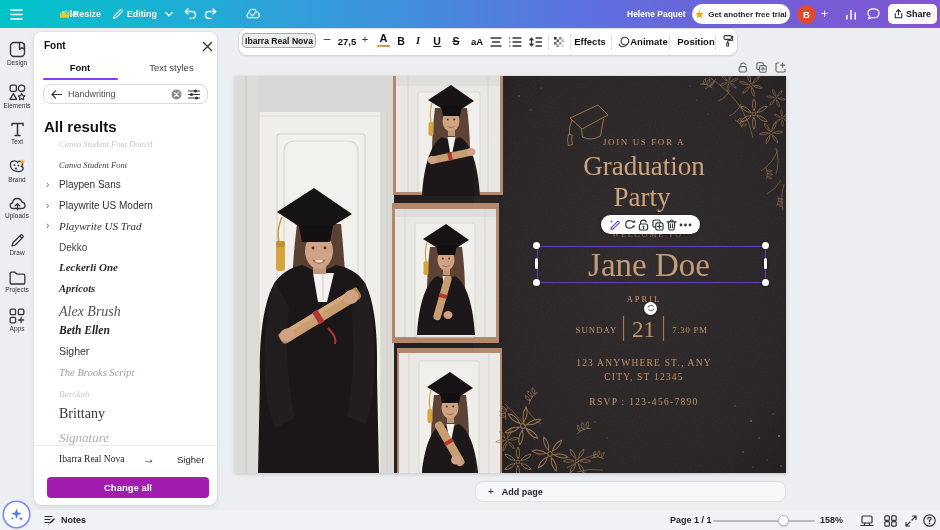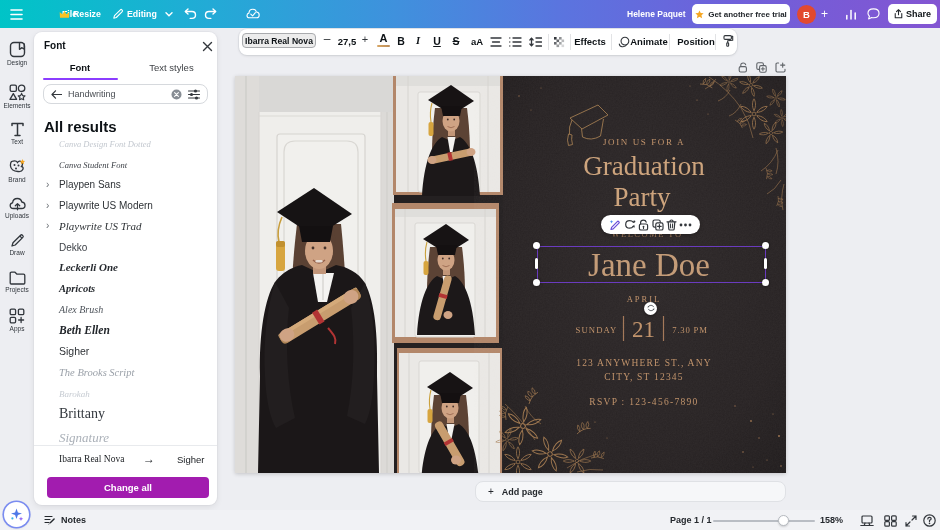--- a/index.html
+++ b/index.html
@@ -58,21 +58,21 @@
     </svg>
   <svg class="abs" style="left:204px;top:8px;" width="13" height="12" viewBox="0 0 13 12">
       <path d="M9 1 L11.7 3.5 L9 6" fill="none" stroke="#fff" stroke-width="1.4" stroke-linecap="round" stroke-linejoin="round"></path>
       <path d="M11.4 3.5 H5 Q1.5 3.5 1.5 7 Q1.5 10.4 5 10.4 H6.8" fill="none" stroke="#fff" stroke-width="1.4" stroke-linecap="round"></path>
     </svg>
   <svg class="abs" style="left:246px;top:8px;" width="14" height="11" viewBox="0 0 14 11">
       <path d="M3.6 9.8 Q1 9.8 1 7.4 Q1 5.4 2.9 5.1 Q3.2 1.2 6.8 1.2 Q9.8 1.2 10.4 4 Q13.2 4.2 13.2 6.9 Q13.2 9.8 10.6 9.8 Z" fill="none" stroke="#fff" stroke-width="1.1" stroke-linejoin="round" stroke-linecap="round"></path>
       <path d="M4.8 6.2 L6.6 7.9 L9.4 4.6" fill="none" stroke="#fff" stroke-width="1.1" stroke-linejoin="round" stroke-linecap="round"></path>
     </svg>
   <div class="abs" style="left:627px;top:9px;font-size:8.5px;">Helene Paquet</div>
-  <div class="abs" style="left:692px;top:4px;width:98px;height:20px;background:#fff;color:#24282d;border-radius:5px;display:flex;align-items:center;justify-content:center;gap:4px;font-size:8px;">
+  <div class="abs" style="left:692px;top:4px;width:98px;height:20px;background:#fff;color:#24282d;border-radius:10px;display:flex;align-items:center;justify-content:center;gap:4px;font-size:8px;">
     <svg width="9" height="9" viewBox="0 0 11 11">
         <path d="M5.5 0.5 L7 3.8 L10.6 4.1 L7.9 6.5 L8.7 10 L5.5 8.1 L2.3 10 L3.1 6.5 L0.4 4.1 L4 3.8 Z" fill="#f5a623"></path>
       </svg>Get another free trial</div>
   <div class="abs" style="left:797px;top:4.5px;width:19px;height:19px;border-radius:50%;background:#e2492f;display:flex;align-items:center;justify-content:center;font-size:9.5px;">B</div>
   <div class="abs" style="left:818px;top:7px;width:13px;font-size:12px;font-weight:400;text-align:center;">+</div>
   <svg class="abs" style="left:845px;top:8.5px;" width="12" height="11" viewBox="0 0 12 11">
       <g stroke="#fff" stroke-width="1.5" stroke-linecap="round">
         <line x1="1.8" y1="10" x2="1.8" y2="6.5"></line>
         <line x1="6" y1="10" x2="6" y2="1.5"></line>
         <line x1="10.2" y1="10" x2="10.2" y2="4"></line>
@@ -255,32 +255,32 @@
         </g>
         <g fill="#33373c">
           <circle cx="7.5" cy="2" r="1.6"></circle>
           <circle cx="3.5" cy="5.5" r="1.6"></circle>
           <circle cx="8.5" cy="9" r="1.6"></circle>
         </g>
       </svg>
   </div>
   <div style="position:absolute;left:10px;top:86px;font-size:15px;font-weight:700;color:#0d1216;">All results</div>
   <div id="fontlist">
-    <div class="fi" style="top:107px;font-family:'Liberation Serif',serif;font-style:italic;font-size:8.5px;color:#c3c8cf;">Canva Design Font Dotted</div>
+    <div class="fi" style="top:107px;font-family:'Liberation Serif',serif;font-style:italic;font-size:8.5px;color:#c3c8cf;">Canva Student Font Dotted</div>
     <div class="fi" style="top:128px;font-family:'Liberation Serif',serif;font-style:italic;font-size:8.5px;color:#3e4248;">Canva Student Font</div>
     <div class="chev" style="top:147px;">›</div>
     <div class="fi" style="top:147px;font-size:10px;color:#2e3236;">Playpen Sans</div>
     <div class="chev" style="top:168px;">›</div>
     <div class="fi" style="top:168px;font-size:10px;color:#2e3236;">Playwrite US Modern</div>
     <div class="chev" style="top:188px;">›</div>
     <div class="fi" style="top:188px;font-family:'Liberation Serif',serif;font-style:italic;font-size:11px;color:#2e3236;">Playwrite US Trad</div>
     <div class="fi" style="top:210px;font-size:10px;color:#3e4248;">Dekko</div>
     <div class="fi" style="top:229px;font-family:'Liberation Serif',serif;font-style:italic;font-weight:700;font-size:11px;color:#272b30;">Leckerli One</div>
     <div class="fi" style="top:251px;font-family:'Liberation Serif',serif;font-style:italic;font-weight:700;font-size:10.5px;color:#272b30;">Apricots</div>
-    <div class="fi" style="top:272px;font-family:'Liberation Serif',serif;font-style:italic;font-size:10px;color:#4e545b;">Alex Brush</div>
+    <div class="fi" style="top:272px;font-family:'Liberation Serif',serif;font-style:italic;font-size:14px;color:#4e545b;">Alex Brush</div>
     <div class="fi" style="top:292px;font-family:'Liberation Serif',serif;font-style:italic;font-weight:700;font-size:11.5px;color:#22262b;">Beth Ellen</div>
     <div class="fi" style="top:313px;font-size:10.5px;color:#2e3236;">Sigher</div>
     <div class="fi" style="top:335px;font-family:'Liberation Serif',serif;font-style:italic;font-size:10.5px;color:#9aa0a8;">The Brooks Script</div>
     <div class="fi" style="top:357px;font-family:'Liberation Serif',serif;font-style:italic;font-size:9px;color:#c6cbd2;">Barokah</div>
     <div class="fi" style="top:374px;font-family:'Liberation Serif',serif;font-size:14px;color:#33383e;">Brittany</div>
     <div class="fi" style="top:398px;font-family:'Liberation Serif',serif;font-style:italic;font-size:13px;color:#aab0b8;">Signature</div>
   </div>
   <div style="position:absolute;left:0;top:413px;width:183px;height:1px;background:#e8eaed;"></div>
   <div style="position:absolute;left:25px;top:422px;font-size:9.5px;color:#1a1d21;font-family:'Liberation Serif',serif;">Ibarra Real Nova</div>
   <div style="position:absolute;left:109px;top:420px;font-size:12px;color:#1a1d21;">→</div>

